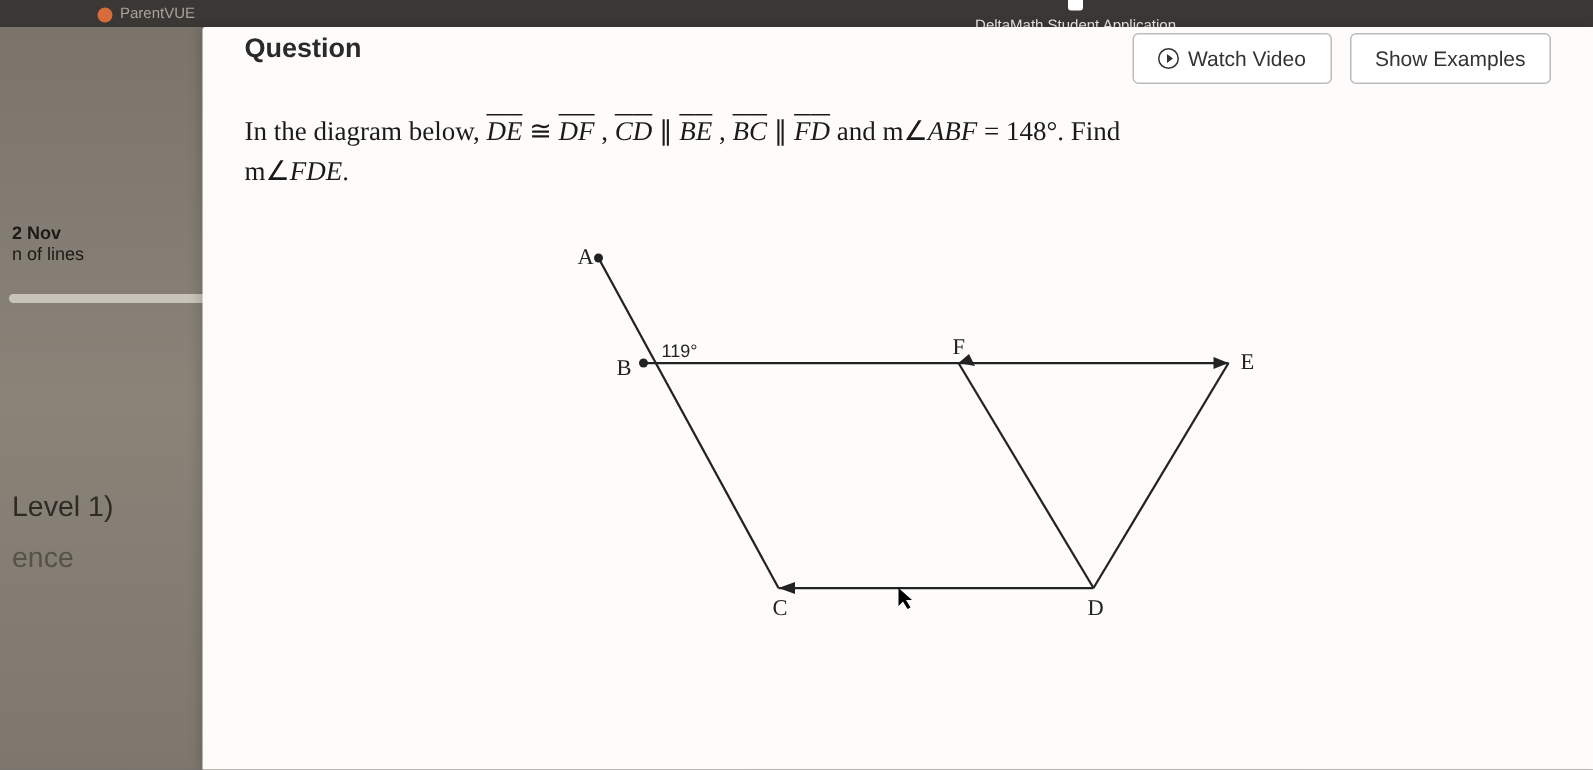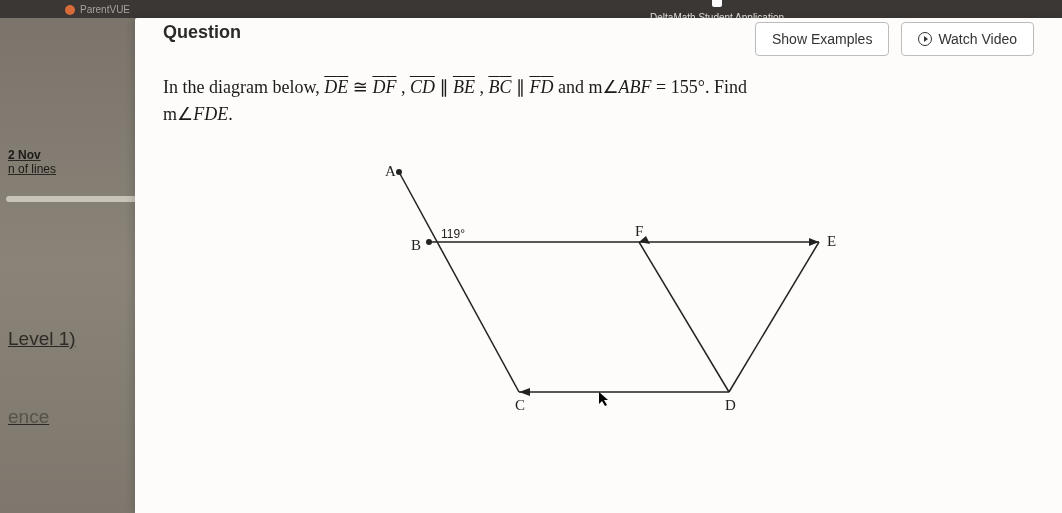--- a/index.html
+++ b/index.html
@@ -49,21 +49,20 @@
 
 .left-sidebar {
   position: absolute;
   left: 0;
   top: 18px;
   bottom: 0;
   width: 150px;
   background: linear-gradient(180deg, #7a746b 0%, #898378 50%, #7d776d 100%);
   color: #2a2823;
   font-size: 12px;
-  text-decoration: underline;
 }
 .sidebar-section { padding: 0 8px; }
 .sidebar-date {
   margin-top: 130px;
   font-weight: 600;
   color: #1c1a16;
 }
 .sidebar-sub {
   color: #1c1a16;
   font-weight: 500;
@@ -75,21 +74,21 @@
   border-radius: 3px;
 }
 .sidebar-links {
   margin-top: 120px;
 }
 .sidebar-link {
   padding: 6px 8px;
   color: #2e2b26;
   font-size: 19px;
 }
-.sidebar-link.dim { color: #56524a; margin-top: 44px; }
+.sidebar-link.dim { color: #56524a; }
 
 .main-panel {
   position: absolute;
   left: 135px;
   top: 18px;
   right: 0;
   bottom: 0;
   background: #fdfcfa;
   border-radius: 2px 0 0 0;
   box-shadow: -2px 0 8px rgba(0,0,0,0.15);
@@ -203,43 +202,43 @@
       <div class="sidebar-link dim">ence</div>
     </div>
   </div>
 
   <div class="main-panel">
 
     <div class="question-header">
       <div class="question-title">Question</div>
       <div class="header-buttons">
         <button class="btn">
-          <span>Show Examples</span>
+          <span class="play-icon"></span>
+          <span>Watch Video</span>
         </button>
         <button class="btn">
-          <span class="play-icon"></span>
-          <span>Watch Video</span>
+          <span>Show Examples</span>
         </button>
       </div>
     </div>
 
     <div class="question-text">
       <span>In the diagram below, </span>
       <span class="overline"><span>D</span><span>E</span></span>
       <span> ≅ </span>
       <span class="overline"><span>D</span><span>F</span></span>
       <span>, </span>
       <span class="overline"><span>C</span><span>D</span></span>
       <span> ∥ </span>
       <span class="overline"><span>B</span><span>E</span></span>
       <span>, </span>
       <span class="overline"><span>B</span><span>C</span></span>
       <span> ∥ </span>
       <span class="overline"><span>F</span><span>D</span></span>
-      <span> and m∠</span><span class="math-italic">ABF</span><span> = 155°. Find</span>
+      <span> and m∠</span><span class="math-italic">ABF</span><span> = 148°. Find</span>
       <br>
       <span>m∠</span><span class="math-italic">FDE</span><span>.</span>
     </div>
 
     <div class="figure-area">
       <svg class="figure-svg" viewBox="0 0 600 260">
 
         <line x1="100" y1="20" x2="220" y2="240" stroke="#222" stroke-width="1.5"></line>
         <line x1="130" y1="90" x2="520" y2="90" stroke="#222" stroke-width="1.5"></line>
         <line x1="220" y1="240" x2="430" y2="240" stroke="#222" stroke-width="1.5"></line>

